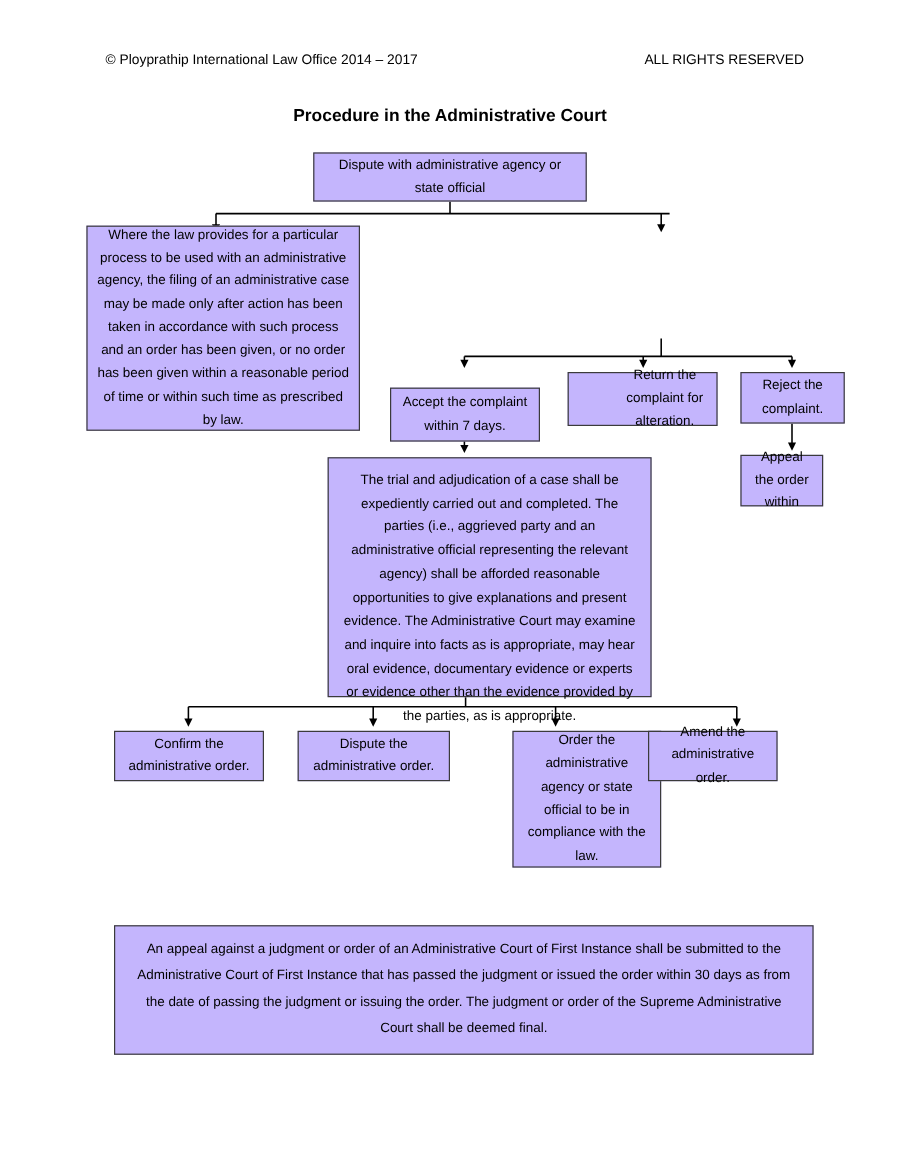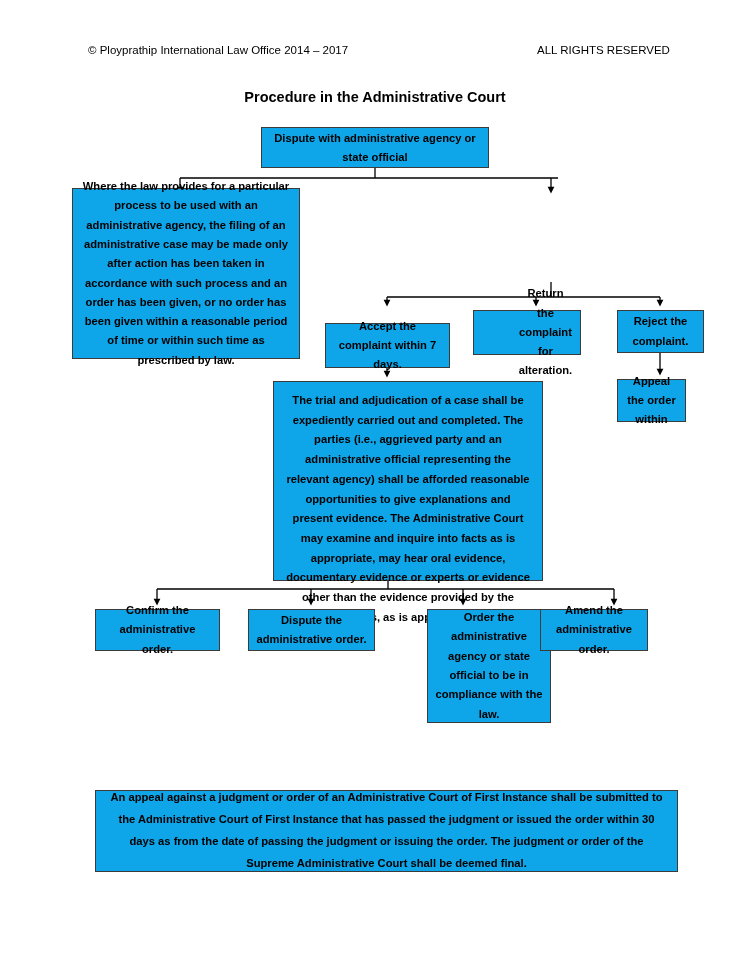--- a/index.html
+++ b/index.html
@@ -49,30 +49,29 @@
     top: 0;
     width: 750px;
     height: 971px;
   }
 
   
   .node {
     position: absolute;
     box-sizing: border-box;
     border: 1.4px solid #3b3b3b;
-    background: #0ea5e9;
+    background: #c4b5fd;
     display: flex;
     align-items: center;
     justify-content: center;
     text-align: center;
     font-size: 11.2px;
     line-height: 1.72;
     padding: 4px 7px;
     z-index: 2;
-    font-weight: bold;
   }
   .node.tight   { line-height: 1.62; }
   .node.para    { line-height: 1.76; padding: 9px 10px; align-items: flex-start; }
   .node.footer  { line-height: 1.95; padding: 9px 14px; font-size: 11.2px; }
 </style>
 </head>
 <body>
 
 <div id="page">
 
@@ -118,21 +117,21 @@
 
   <div class="node" style="left:72px; top:188px; width:228px; height:171px;">
     <span>Where the law provides for a particular process to be used with an administrative agency, the filing of an administrative case may be made only after action has been taken in accordance with such process and an order has been given, or no order has been given within a reasonable period of time or within such time as prescribed by law.</span>
   </div>
 
 
   <div class="node" style="left:325px; top:310px; width:125px; height:45px;margin-top:13px;">
     <span>Accept the complaint within 7 days.</span>
   </div>
 
-  <div class="node" style="left:473px; top:310px; width:108px; height:45px;padding-left:44px;">
+  <div class="node" style="left:473px; top:310px; width:125px; height:45px;padding-left:44px;">
     <span>Return the complaint for alteration.</span>
   </div>
 
   <div class="node" style="left:617px; top:310px; width:87px; height:43px;">
     <span>Reject the complaint.</span>
   </div>
 
   <div class="node" style="left:617px; top:379px; width:69px; height:43px;">
     <span>Appeal the order within</span>
   </div>
@@ -150,17 +149,17 @@
   </div>
 
   <div class="node" style="left:402px; top:609px; width:124px; height:114px;margin-left:25px;">
     <span>Order the administrative agency or state official to be in compliance with the law.</span>
   </div>
 
   <div class="node" style="left:540px; top:609px; width:108px; height:42px;">
     <span>Amend the administrative order.</span>
   </div>
 
-  <div class="node footer" style="left:95px; top:771px; width:583px; height:82px;margin-top:19px;">
+  <div class="node footer" style="left:95px; top:771px; width:583px; height:108px;">
     <span>An appeal against a judgment or order of an Administrative Court of First Instance shall be submitted to the Administrative Court of First Instance that has passed the judgment or issued the order within 30 days as from the date of passing the judgment or issuing the order. The judgment or order of the Supreme Administrative Court shall be deemed final.</span>
   </div>
 
 </div>
 
 </body></html>

